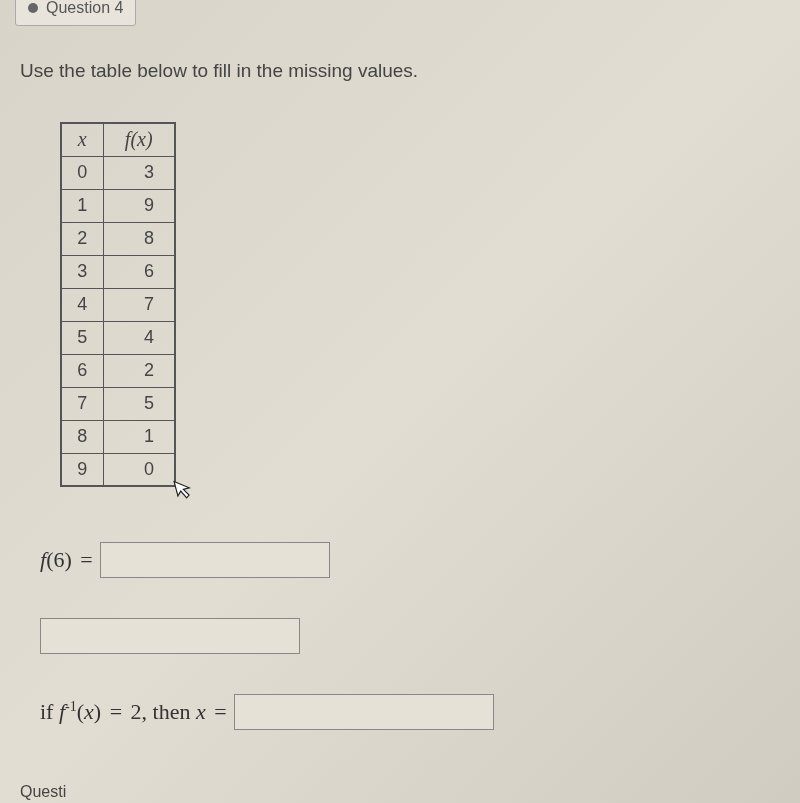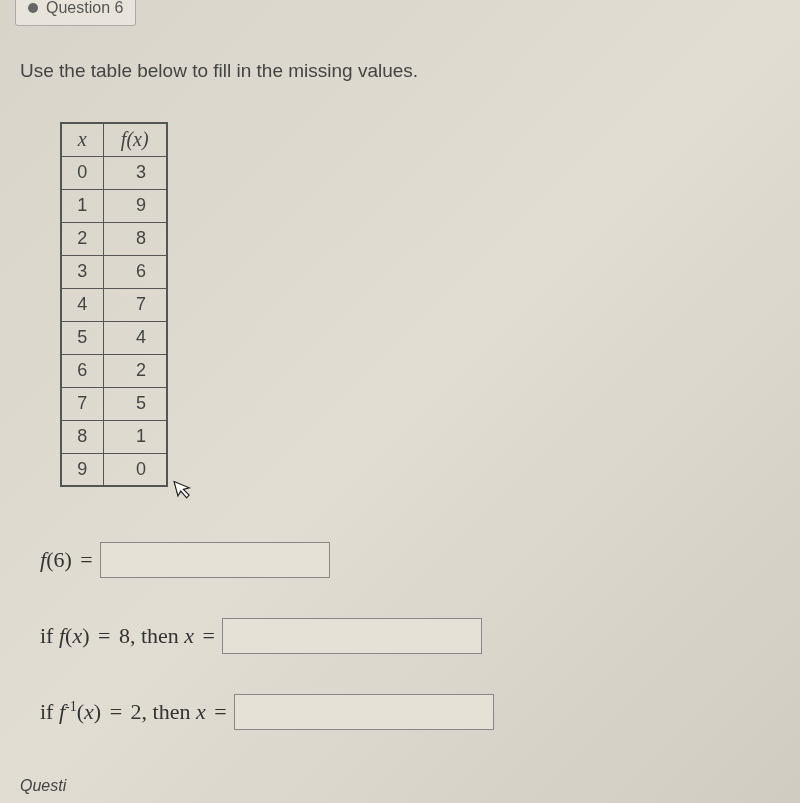--- a/index.html
+++ b/index.html
@@ -64,21 +64,21 @@
     .data-table th {
       font-weight: normal;
       font-style: italic;
       font-family: 'Times New Roman', serif;
       font-size: 20px;
     }
     .data-table th:first-child {
       width: 42px;
     }
     .data-table th:last-child {
-      width: 64px;
+      width: 72px;
     }
     .data-table td:last-child {
       text-align: right;
       padding-right: 20px;
     }
     .question-row {
       display: flex;
       align-items: center;
       margin-bottom: 40px;
       margin-left: 20px;
@@ -121,32 +121,31 @@
     .cursor-arrow {
       position: absolute;
       top: 478px;
       left: 176px;
       font-size: 20px;
       color: #222;
       transform: rotate(-15deg);
     }
     .bottom-cutoff {
       position: absolute;
-      bottom: 8px;
+      bottom: 2px;
       left: 20px;
       color: #444;
       font-size: 16px;
-      font-style: italic;
     }
   </style>
 </head>
 <body>
 
 <div class="question-header">
-  <span>Question 6</span>
+  <span>Question 4</span>
 </div>
 
 <div class="content">
   <p class="instruction">Use the table below to fill in the missing values.</p>
 
   <table class="data-table">
     <thead>
       <tr>
         <th>x</th>
         <th>f(x)</th>
@@ -197,23 +196,20 @@
   </table>
 
   <div class="question-row">
     <span class="math-label">
       <span>f</span><span class="paren">(</span><span class="num">6</span><span class="paren">)</span><span class="eq"> = </span>
     </span>
     <input type="text" class="answer-input" style="">
   </div>
 
   <div class="question-row">
-    <span class="math-label">
-      <span class="num">if </span><span>f</span><span class="paren">(</span><span>x</span><span class="paren">)</span><span class="eq"> = </span><span class="num">8</span><span class="num">, then </span><span>x</span><span class="eq"> = </span>
-    </span>
     <input type="text" class="answer-input long" style="">
   </div>
 
 
   <div class="question-row">
     <span class="math-label">
       <span class="num">if </span><span>f</span><sup>-1</sup><span class="paren">(</span><span>x</span><span class="paren">)</span><span class="eq"> = </span><span class="num">2</span><span class="num">, then </span><span>x</span><span class="eq"> = </span>
     </span>
     <input type="text" class="answer-input long" style="">
   </div>

